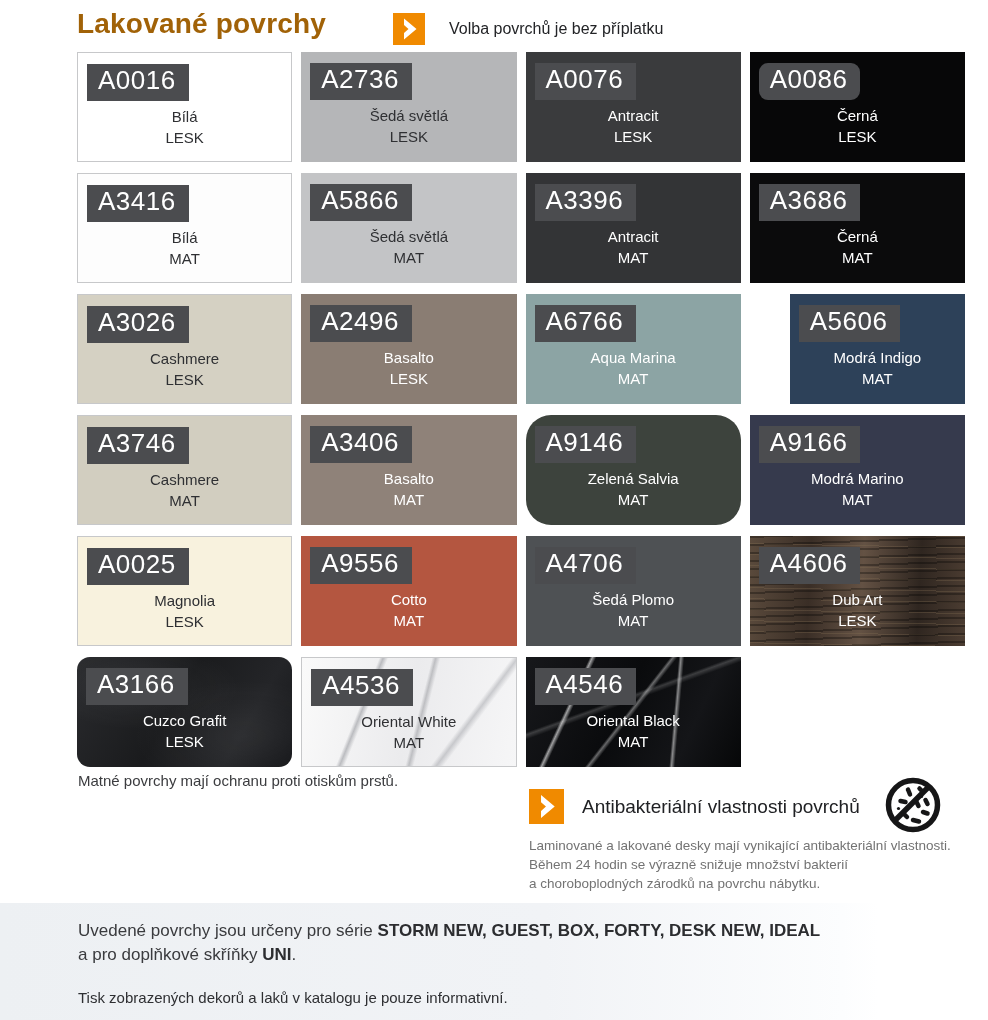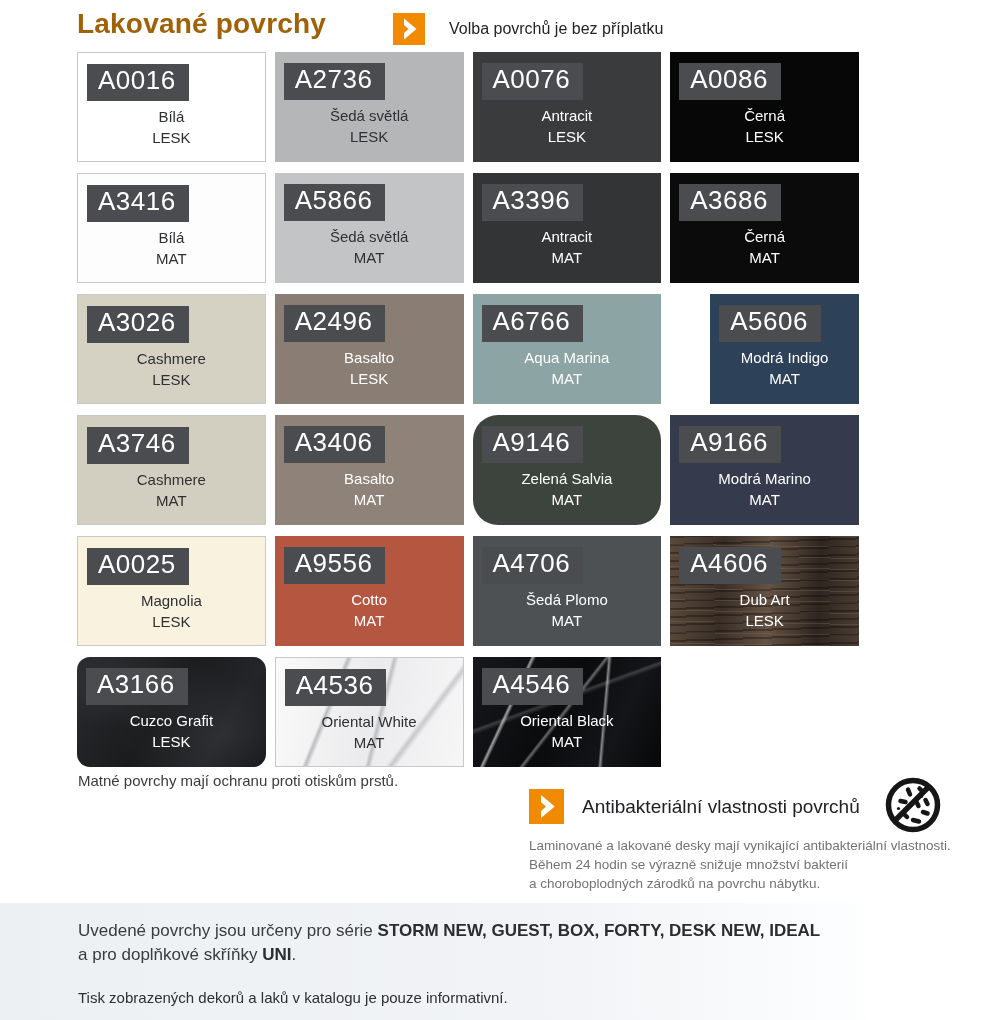--- a/index.html
+++ b/index.html
@@ -16,21 +16,21 @@
     position:absolute;left:393px;top:13px;display:flex;align-items:center;gap:24px;
   }
   .arrow-box{
     width:32px;height:32px;display:inline-flex;align-items:center;justify-content:center;
     flex:0 0 auto;
   }
   .top-note .note-text{font-size:16px;color:#232427;}
 
   
   .grid{
-    position:absolute;left:77px;top:52px;width:782px;
+    position:absolute;left:77px;top:52px;width:888px;
     display:grid;grid-template-columns:repeat(4,1fr);gap:11px 9px;
   }
   .swatch{
     position:relative;height:110px;box-sizing:border-box;overflow:hidden;
   }
   .swatch.bordered{border:1px solid #c7c8ca;}
   .code-badge{
     display:inline-block;margin:11px 0 0 9px;background:#4b4c4f;color:#ffffff;
     font-size:26px;line-height:1.15;padding:2px 13px 5px 11px;letter-spacing:0.5px;
   }
@@ -119,21 +119,21 @@
         <div class="sw-finish">LESK</div>
       </div></div>
     <div class="swatch" style="background: rgb(181, 182, 184); color: rgb(47, 48, 51);"><span class="code-badge" style="background: rgb(75, 76, 79);">A2736</span><div class="sw-text">
         <div class="sw-name">Šedá světlá</div>
         <div class="sw-finish">LESK</div>
       </div></div>
     <div class="swatch" style="background: rgb(58, 59, 61); color: rgb(255, 255, 255);"><span class="code-badge" style="background: rgb(75, 76, 79);">A0076</span><div class="sw-text">
         <div class="sw-name">Antracit</div>
         <div class="sw-finish">LESK</div>
       </div></div>
-    <div class="swatch" style="background: rgb(7, 7, 8); color: rgb(255, 255, 255);"><span class="code-badge" style="background: rgb(75, 76, 79);">A0086</span><div class="sw-text">
+    <div class="swatch" style="background: rgb(7, 7, 8); color: rgb(255, 255, 255);"><span class="code-badge" style="background: rgb(75, 76, 79); border-radius: 9px;">A0086</span><div class="sw-text">
         <div class="sw-name">Černá</div>
         <div class="sw-finish">LESK</div>
       </div></div>
     <div class="swatch bordered" style="background: rgb(253, 253, 253); color: rgb(47, 48, 51);"><span class="code-badge" style="background: rgb(75, 76, 79);">A3416</span><div class="sw-text">
         <div class="sw-name">Bílá</div>
         <div class="sw-finish">MAT</div>
       </div></div>
     <div class="swatch" style="background: rgb(195, 196, 198); color: rgb(47, 48, 51);"><span class="code-badge" style="background: rgb(75, 76, 79);">A5866</span><div class="sw-text">
         <div class="sw-name">Šedá světlá</div>
         <div class="sw-finish">MAT</div>

